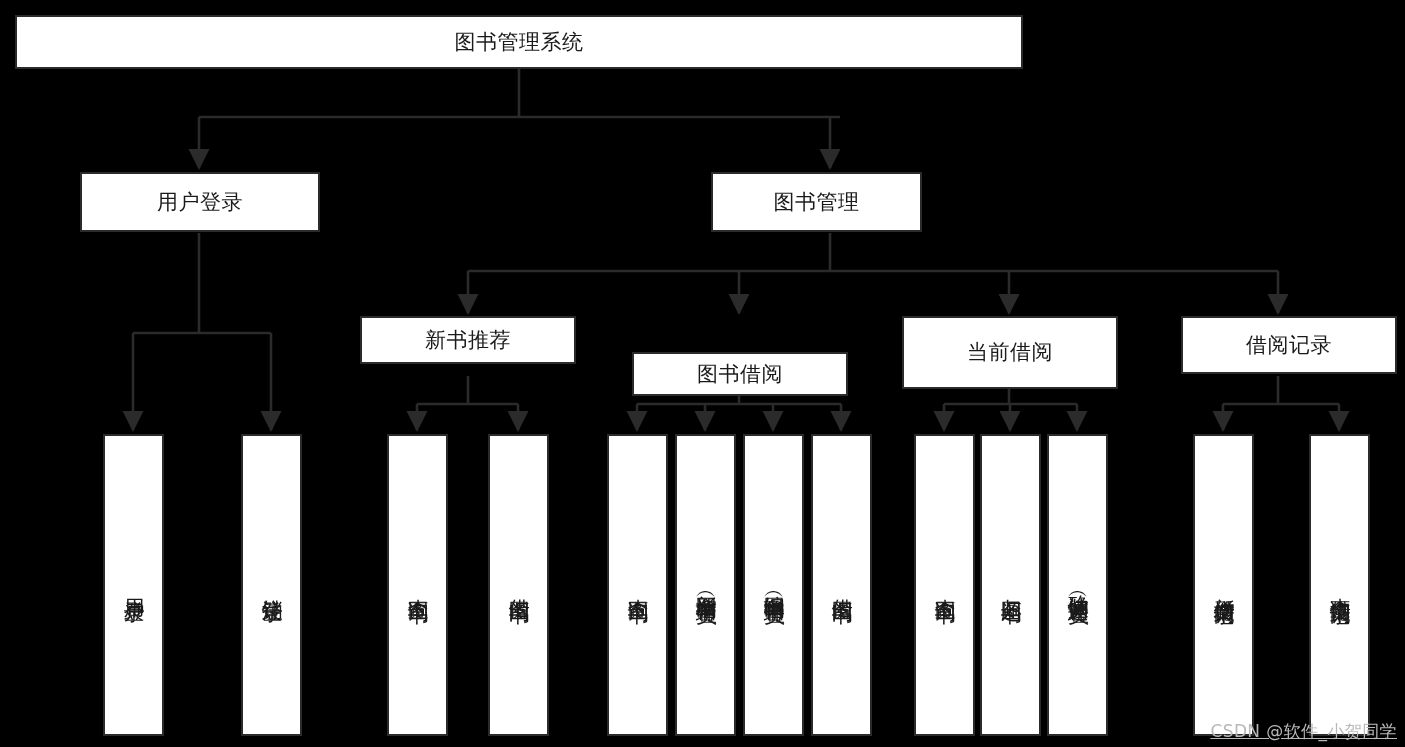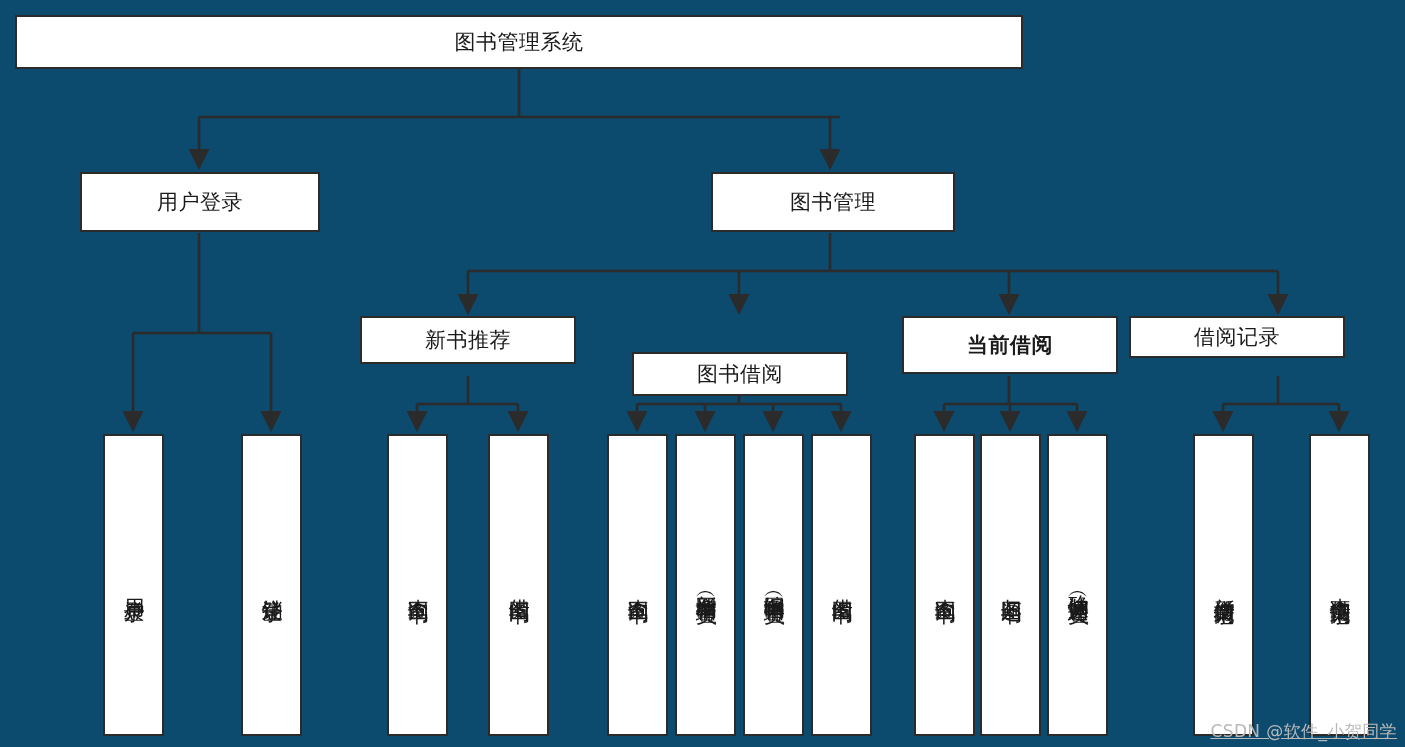--- a/index.html
+++ b/index.html
@@ -10,21 +10,21 @@
   body {
     width: 1405px;
     height: 747px;
     font-family: "DejaVu Sans", "Liberation Sans", sans-serif;
     overflow: hidden;
   }
   #diagram-root {
     position: relative;
     width: 1405px;
     height: 747px;
-    background: #0c4a6e;
+    background: #000000;
   }
   svg.edges {
     position: absolute;
     left: 0;
     top: 0;
     width: 1405px;
     height: 747px;
   }
   .node {
     position: absolute;
@@ -132,34 +132,34 @@
     </g>
   </svg>
 
   <div class="node root horizontal" style="left:15px; top:15px; width:1008px; height:54px;">
     <span class="node-label">图书管理系统</span>
   </div>
 
   <div class="node horizontal" style="left:80px; top:172px; width:240px; height:60px;">
     <span class="node-label">用户登录</span>
   </div>
-  <div class="node horizontal" style="left:711px; top:172px; width:244px; height:60px;">
+  <div class="node horizontal" style="left:711px; top:172px; width:211px; height:60px;">
     <span class="node-label">图书管理</span>
   </div>
 
   <div class="node horizontal" style="left:360px; top:316px; width:216px; height:48px;">
     <span class="node-label">新书推荐</span>
   </div>
   <div class="node horizontal" style="left:632px; top:316px; width:216px; height:44px;margin-top:36px;">
     <span class="node-label">图书借阅</span>
   </div>
-  <div class="node horizontal" style="left:902px; top:316px; width:216px; height:58px;font-weight:bold;">
+  <div class="node horizontal" style="left:902px; top:316px; width:216px; height:73px;">
     <span class="node-label">当前借阅</span>
   </div>
-  <div class="node horizontal" style="left:1129px; top:316px; width:216px; height:42px;">
+  <div class="node horizontal" style="left:1181px; top:316px; width:216px; height:58px;">
     <span class="node-label">借阅记录</span>
   </div>
 
   <div class="node vertical" style="left:103px; top:434px; width:61px; height:302px;">
     <span class="node-label">用户登录</span>
   </div>
   <div class="node vertical" style="left:241px; top:434px; width:61px; height:302px;">
     <span class="node-label">注销登录</span>
   </div>
 

